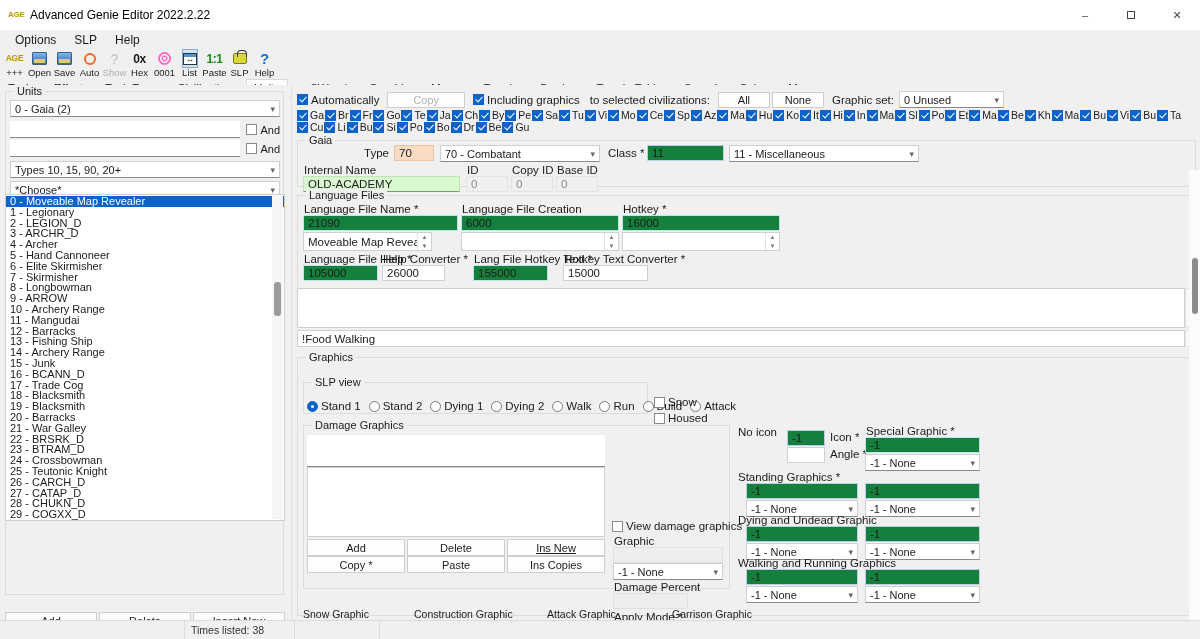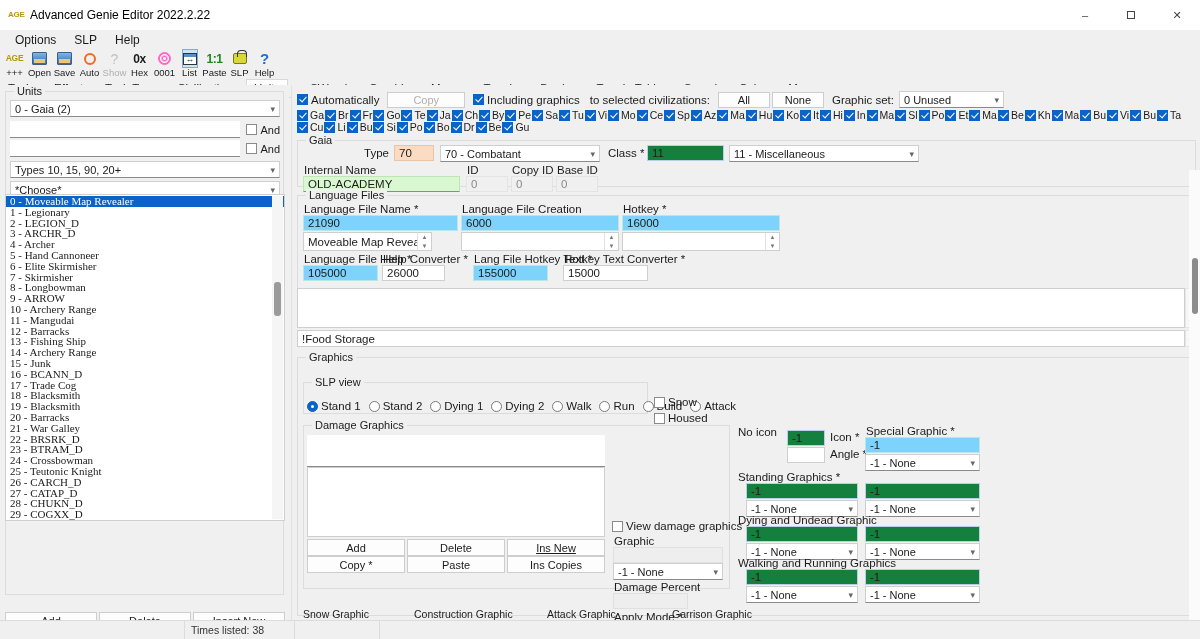--- a/index.html
+++ b/index.html
@@ -92,21 +92,21 @@
              display:flex; align-items:center; padding:0 4px; }
 
   .chkrow { display:flex; align-items:center; }
   .cb { width:11px; height:11px; border:1px solid #8a8a8a; background:#fff; display:inline-block;
         margin-right:3px; position:relative; flex:none; }
   .cb.on { background:#0a63c9; border-color:#0a63c9; }
   .cb.on::after { content:""; position:absolute; left:3px; top:0px; width:3px; height:6px;
                   border:solid #fff; border-width:0 1.5px 1.5px 0; transform:rotate(42deg); }
 
   .listbox { background:#fff; border:1px solid #cfcfcf; overflow:hidden; position:relative; }
-  .li { height:10.8px; line-height:10.8px; font-size:11px; padding-left:4px; white-space:nowrap;font-family:Liberation Serif, serif; }
+  .li { height:10.8px; line-height:10.8px; font-size:11px; padding-left:4px; white-space:nowrap; }
   .li.sel { background:#0a63c9; color:#fff; }
   .lb-scroll { position:absolute; right:1px; top:1px; bottom:1px; width:11px; background:#f5f5f5; }
   .lb-thumb { position:absolute; left:2px; width:7px; background:#9b9b9b; border-radius:3px; }
 
   .btn { background:#fdfdfd; border:1px solid #cdcdcd; height:17px; display:flex;
          align-items:center; justify-content:center; font-size:11px; color:#1b1b1b; }
 
   
   .rightpanel { position:absolute; left:291px; top:0; right:0; bottom:0; background:#f0f0f0;
                 border-left:1px solid #e2e2e2; }
@@ -114,21 +114,21 @@
   .smallbtn { background:#fdfdfd; border:1px solid #cdcdcd; height:16px; padding:0 25px;
               display:inline-flex; align-items:center; justify-content:center; font-size:11px; }
   .smallbtn.dim { color:#b0b0b0; }
 
   .civchk { display:inline-flex; align-items:center; margin-right:1px; }
   .civchk .cb { margin-right:2px; }
   .civchk .nm { font-size:10.5px; }
 
   .fld { height:16px; border:1px solid #cfcfcf; background:#fff; display:flex; align-items:center;
          padding:0 4px; font-size:11.5px; }
-  .fld.cyan { background:#7dd3fc; border-color:#b9e6e6; }
+  .fld.cyan { background:#15803d; border-color:#b9e6e6; }
   .fld.blue { background:#15803d; border-color:#b9cfe8; }
   .fld.green { background:#d9f7d0; border-color:#bfe5b5; border-bottom:1px solid #7a9a72; }
   .fld.peach { background:#fbdcc2; border-color:#e8c5a8; }
   .fld.gray { background:#eeeeee; border-color:#e0e0e0; color:#888; }
   .fld.ro { background:#f0f0f0; border:1px solid #e4e4e4; color:#8a8a8a; }
 
   .lblsm { font-size:11.5px; color:#1b1b1b; }
 
   .spin { border:1px solid #cfcfcf; background:#fff; height:19px; display:flex; align-items:center; }
   .spin .sv { flex:1; padding:0 4px; font-size:11.5px; overflow:hidden; white-space:nowrap; }
@@ -626,21 +626,21 @@
       <div class="fld cyan" style="position:absolute; left:181px; top:180px; width:75px;">155000</div>
       <div style="position:absolute; left:272px; top:168px;" class="lblsm">Hotkey Text Converter *</div>
       <div class="fld" style="position:absolute; left:271px; top:180px; width:85px;">15000</div>
 
       <div style="position:absolute; left:5px; top:203px; right:15px; height:40px; background:#fff; border:1px solid #cfcfcf;"></div>
       <div class="vscroll" style="right:4px; top:203px; height:40px;">
         <div class="ar" style="position:absolute;top:0;left:0;right:0;">▲</div>
         <div class="ar" style="position:absolute;bottom:0;left:0;right:0;">▼</div>
       </div>
 
-      <div class="fld" style="position:absolute; left:5px; top:245px; right:15px; height:17px; border-color:#cfcfcf;">!Food Storage</div>
+      <div class="fld" style="position:absolute; left:5px; top:245px; right:15px; height:17px; border-color:#cfcfcf;">!Food Walking</div>
       <div class="vscroll" style="right:4px; top:245px; height:17px;">
         <div class="ar" style="position:absolute;top:0;left:0;right:0;">▲</div>
         <div class="ar" style="position:absolute;bottom:0;left:0;right:0;">▼</div>
       </div>
 
       <div class="groupbox" style="left:5px; top:272px; right:4px; bottom:4px;">
         <div class="group-legend">Graphics</div>
       </div>
 
 

